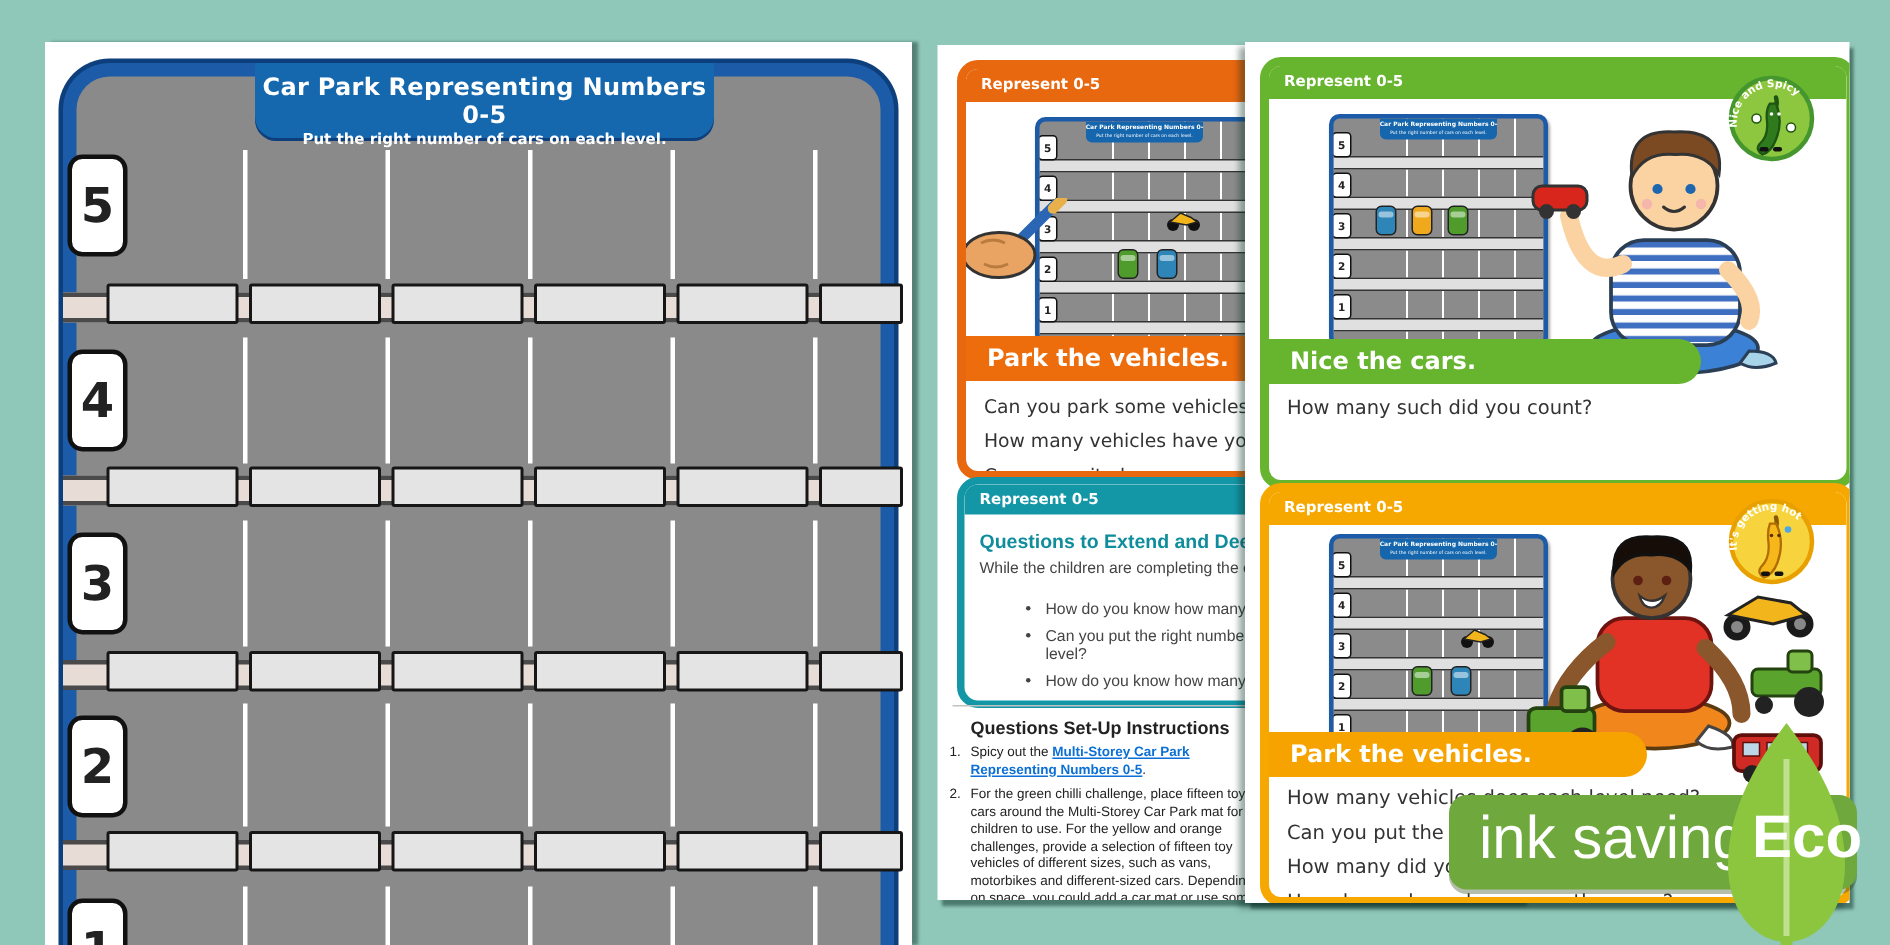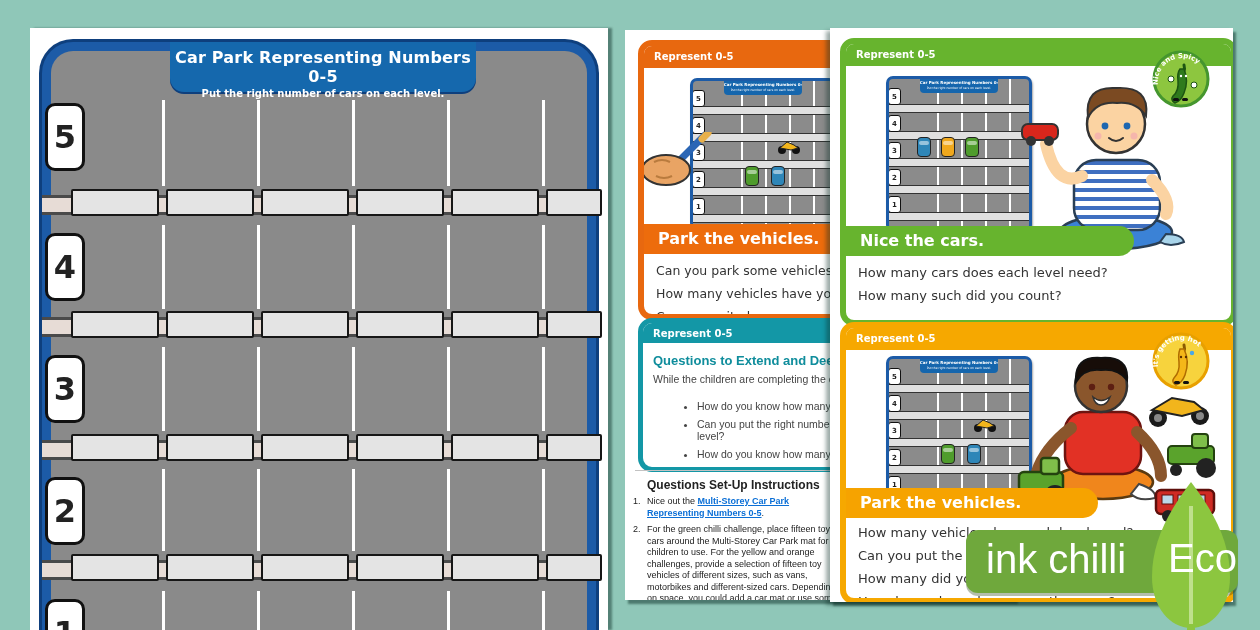--- a/index.html
+++ b/index.html
@@ -77,21 +77,21 @@
   .mcar.c-blue{background:#2e86b8;}  .mcar.c-yellow{background:#f0a81c;}  .mcar.c-green{background:#4f9c2c;}
   .mbike{position:absolute;z-index:6;}
   .fig{position:absolute;z-index:5;}
   .badge{position:absolute;z-index:7;}
   
   .eco-rect{position:absolute;left:966px;top:530px;width:272px;height:63px;background:#6fa83c;
             border-radius:12px;z-index:8;box-shadow:0 3px 0 rgba(40,70,20,.35);}
   .eco-ink{position:absolute;left:20px;top:7px;color:#fff;font-size:40px;
            font-family:"Liberation Sans",sans-serif;}
   .eco-leaf{position:absolute;left:1148px;top:482px;z-index:9;}
-  .eco-word{position:absolute;left:1168px;top:536px;color:#fff;font-size:40px;font-weight:normal;
+  .eco-word{position:absolute;left:1168px;top:536px;color:#fff;font-size:40px;font-weight:bold;
             font-family:"Liberation Sans",sans-serif;z-index:10;}
 </style>
 </head>
 <body>
 
 <div class="stage">
 
   <div class="page left-page">
     <div class="mat">
       <div class="mat-banner">
@@ -223,21 +223,21 @@
         <li>How do you know how many there are?</li>
         <li>Can you count to check?</li>
       </ul>
     </div>
 
     <div class="divider"></div>
 
     <div class="ins-title">Questions Set-Up Instructions</div>
     <div class="ins-item" style="top:466px">
       <span class="ins-num">1.</span>
-      <span>Nice out the </span><a href="#">Multi-Storey Car Park Representing Numbers 0-5</a><span>.</span>
+      <span>Spicy out the </span><a href="#">Multi-Storey Car Park Representing Numbers 0-5</a><span>.</span>
     </div>
     <div class="ins-item" style="top:494px">
       <span class="ins-num">2.</span>
       <span>For the green chilli challenge, place fifteen toy cars around the Multi-Storey Car Park mat for children to use. For the yellow and orange challenges, provide a selection of fifteen toy vehicles of different sizes, such as vans, motorbikes and different-sized cars. Depending on space, you could add a car mat or use some </span>
     </div>
   </div>
 
   <div class="page pageB">
 
     <div class="card green" style="left:10px;top:10px;width:385px;height:276px">
@@ -297,21 +297,20 @@
         <path d="M33 20 q5 12 0 24 q-3 8 -9 10 q-5 -3 -2 -7 q6 -5 5 -15 q-1 -8 2 -12 z" fill="#2f7a1d" stroke="#1d5512" stroke-width="1.5"></path>
         <circle cx="30" cy="27" r="1.2" fill="#fff"></circle>
           <circle cx="35" cy="27" r="1.2" fill="#fff"></circle>
         <circle cx="20" cy="30" r="3" fill="#fff" stroke="#1d5512"></circle>
           <circle cx="43" cy="36" r="3" fill="#fff" stroke="#1d5512"></circle>
         <rect x="22" y="49" width="6" height="3" rx="1.5" fill="#111"></rect>
           <rect x="31" y="49" width="6" height="3" rx="1.5" fill="#111"></rect>
       </svg>
       <div class="banner" style="top:182px;width:288px;background:#67b42e">Nice the cars.</div>
       <div class="q" style="left:12px;top:220px">
-        <div>How many cars does each level need?</div>
         <div>How many such did you count?</div>
       </div>
     </div>
 
     <div class="card yellow" style="left:10px;top:294px;width:385px;height:270px">
       <div class="hdr">Represent 0-5</div>
       <div class="mm" style="left:40px;top:28px;height:140px">
         <div class="mm-band">
             <div class="mm-bt">Car Park Representing Numbers 0-5</div>
             <div class="mm-bs">Put the right number of cars on each level.</div>
@@ -399,21 +398,21 @@
       <div class="q" style="left:12px;top:196px">
         <div>How many vehicles does each level need?</div>
         <div>Can you put the right number of vehicles on each level?</div>
         <div>How many did you count?</div>
         <div>How do you know how many there are?</div>
       </div>
     </div>
   </div>
 
   <div class="eco-rect">
-    <div class="eco-ink">ink chilli</div>
+    <div class="eco-ink">ink saving</div>
   </div>
   <svg class="eco-leaf" width="86" height="165" viewBox="0 0 86 165">
     <path d="M43 0 C20 30 4 60 4 95 C4 125 22 146 43 146 C64 146 82 125 82 95 C82 60 66 30 43 0 Z" fill="#8cc63f"></path>
     <line x1="43" y1="24" x2="43" y2="142" stroke="#bfe08d" stroke-width="4"></line>
     <rect x="39" y="144" width="8" height="21" rx="3" fill="#8cc63f"></rect>
   </svg>
   <div class="eco-word">Eco</div>
 
 </div>
 

